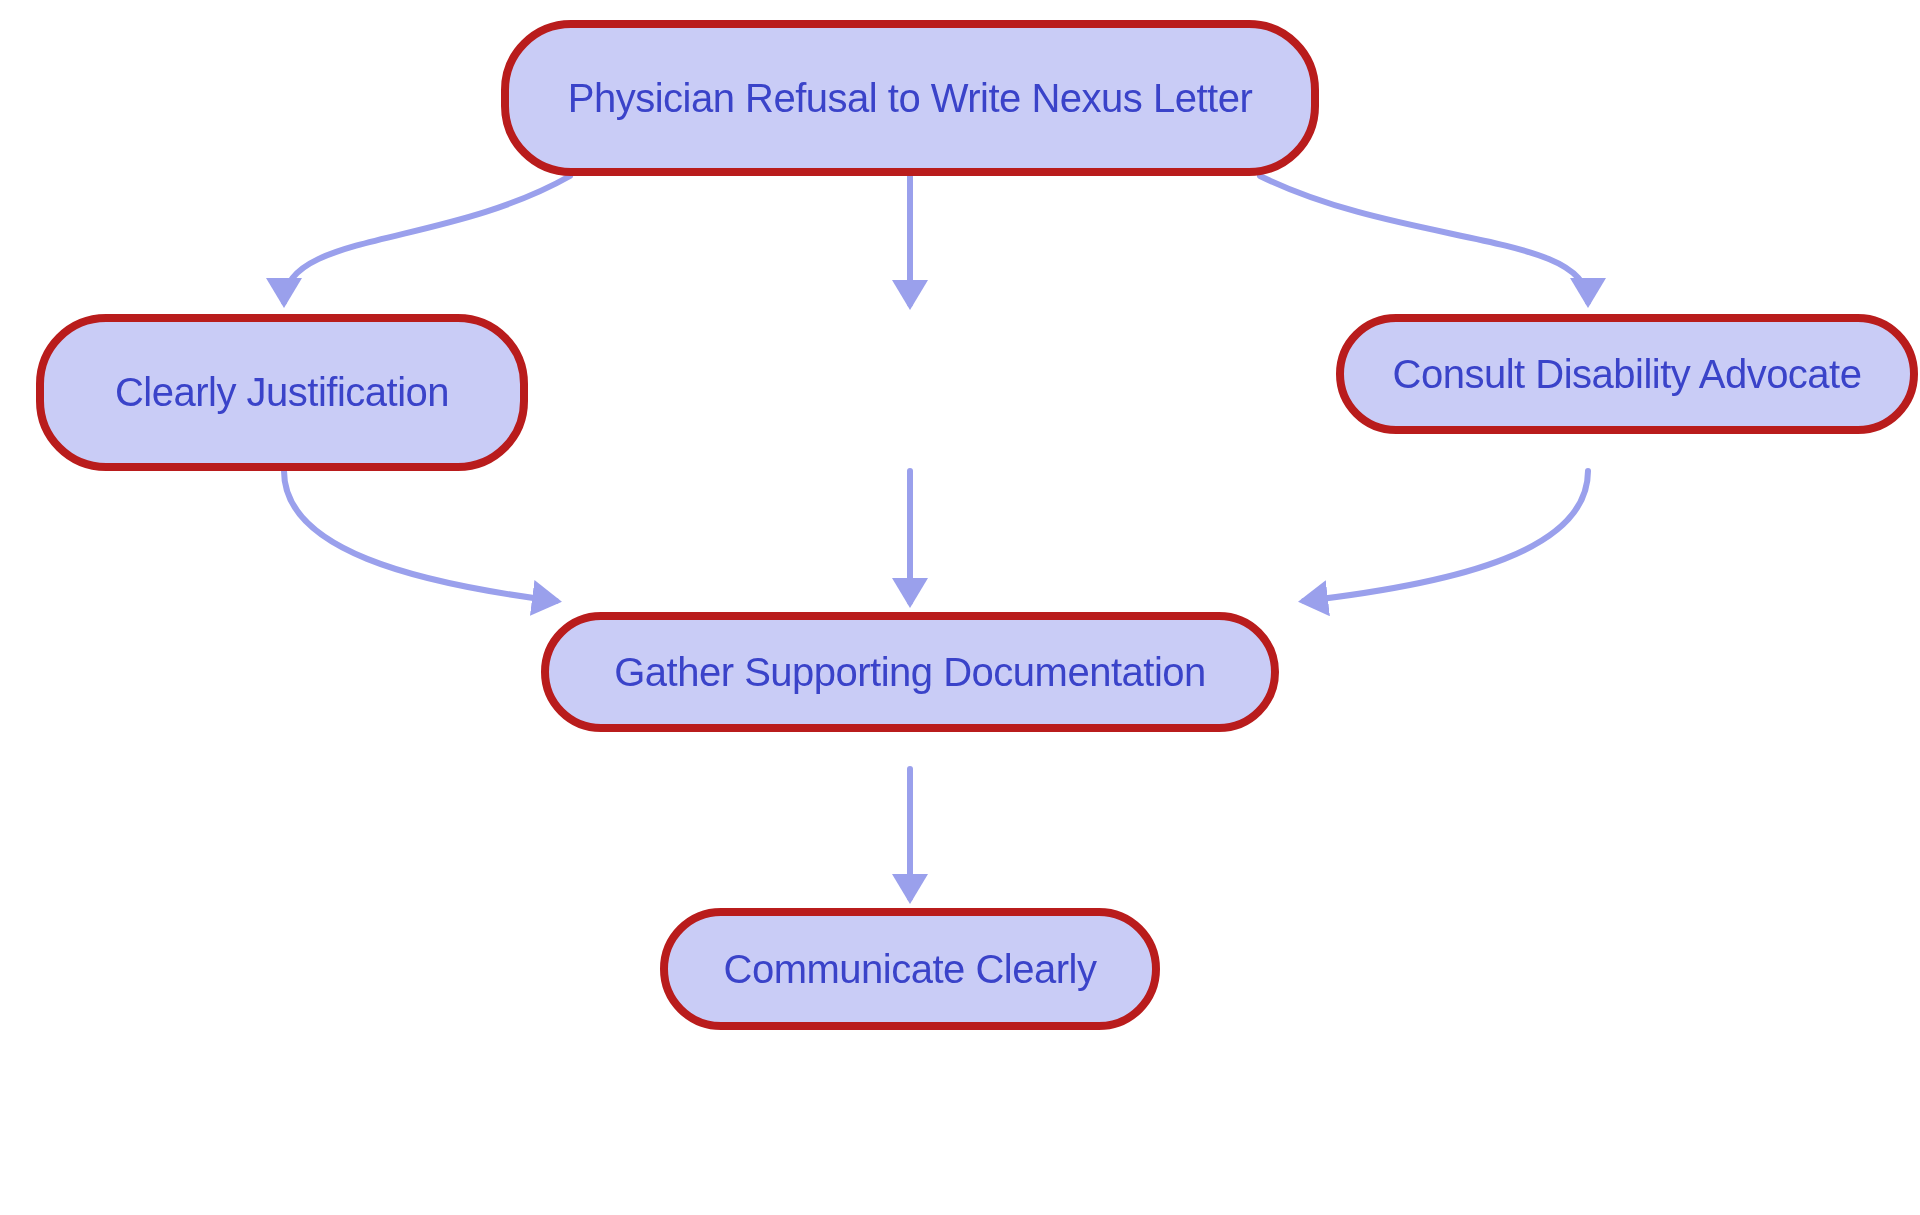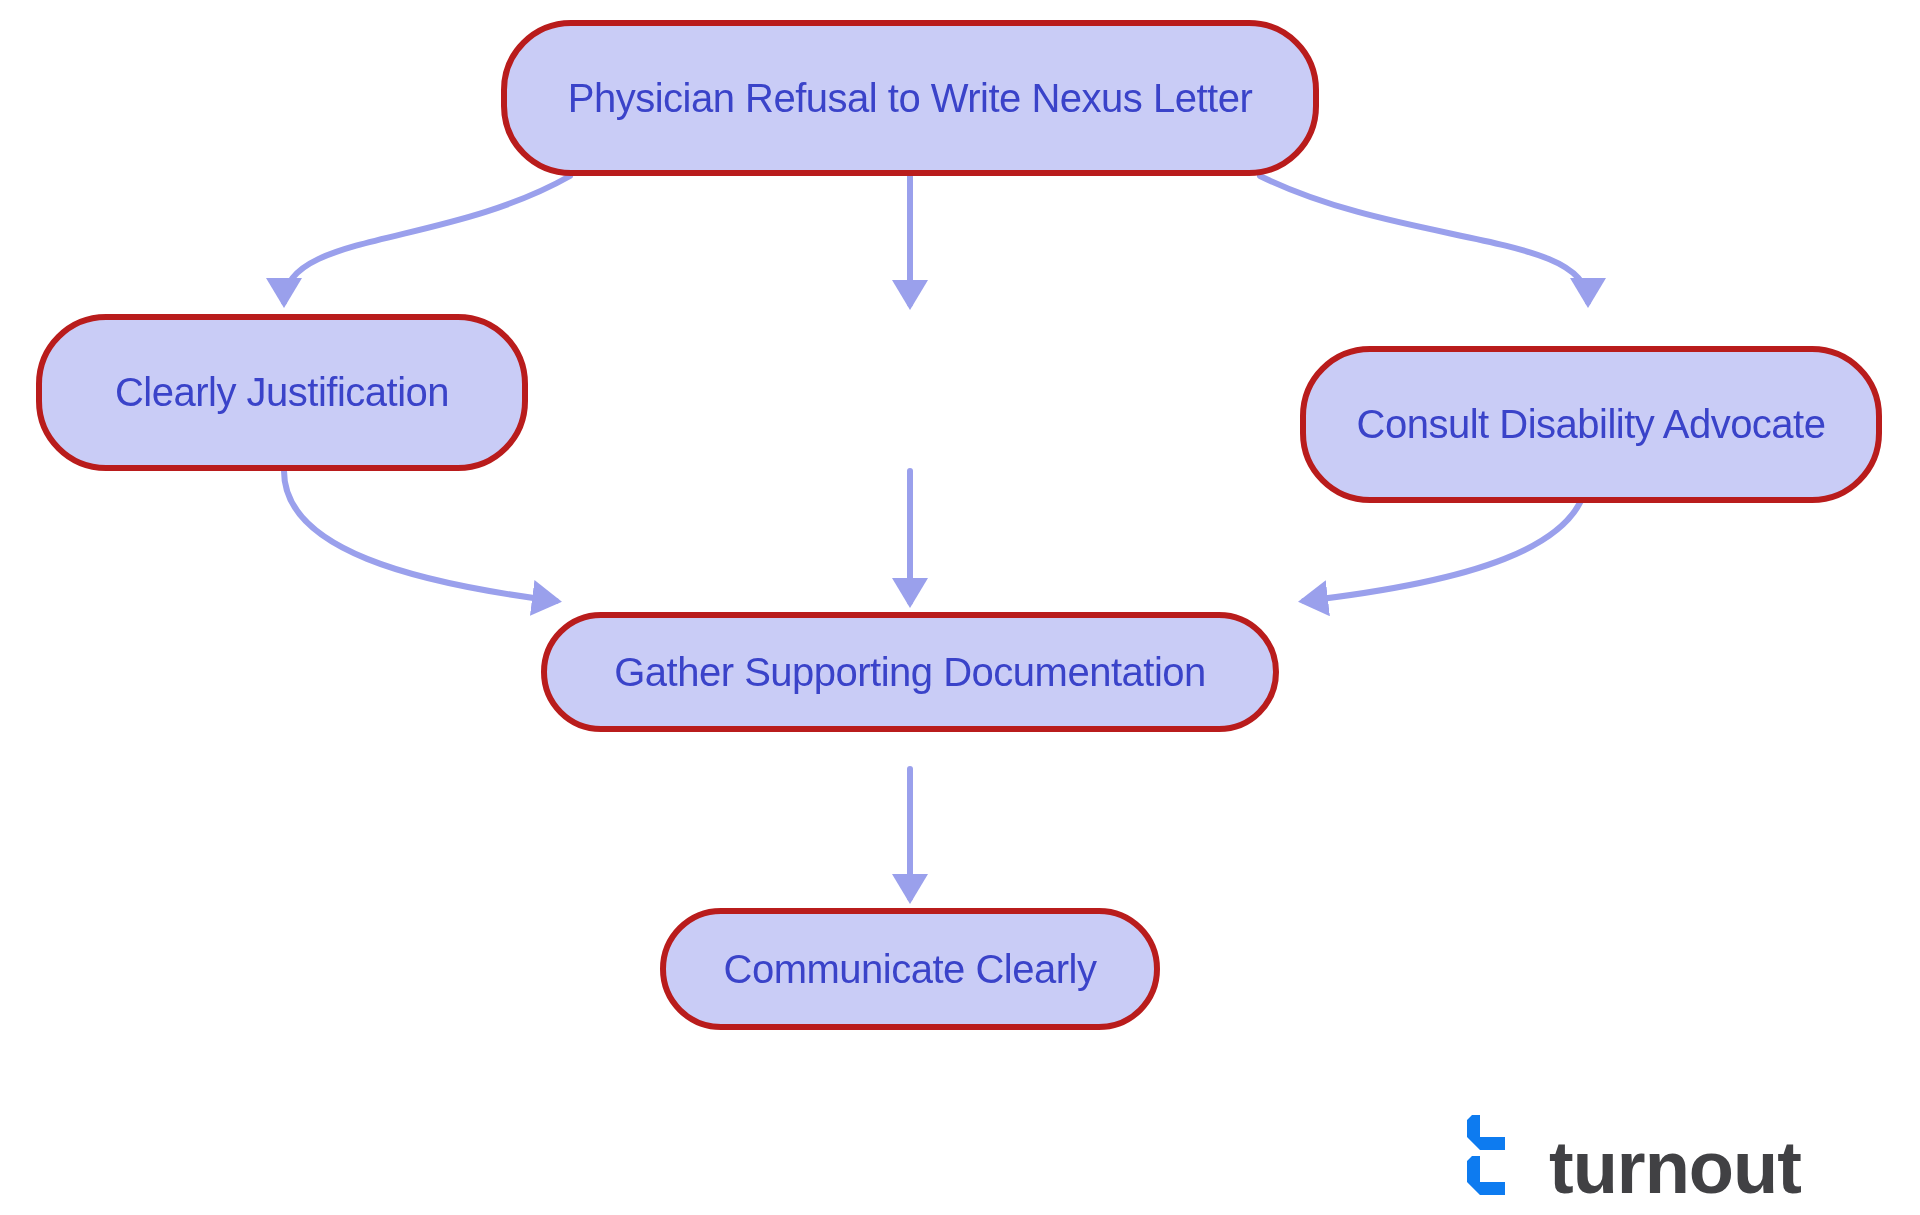--- a/index.html
+++ b/index.html
@@ -26,33 +26,33 @@
     stroke: #9aa0ec;
     stroke-width: 6;
     stroke-linecap: round;
   }
   .node {
     position: absolute;
     display: flex;
     align-items: center;
     justify-content: center;
     background: #c9ccf6;
-    border: 6px solid #b91c1c;
+    border: 8px solid #b91c1c;
     border-radius: 70px;
     box-sizing: border-box;
     color: #3a43c9;
     font-size: 40px;
     letter-spacing: -0.5px;
     white-space: nowrap;
     text-align: center;
   }
   #node-physician   { left: 501px;  top: 20px;  width: 818px; height: 156px; }
   #node-request     { left: 36px;   top: 314px; width: 492px; height: 157px; }
   #node-seek        { left: 665px;  top: 314px; width: 490px; height: 157px; }
-  #node-consult     { left: 1300px; top: 314px; width: 582px; height: 157px; margin-top: 32px; }
+  #node-consult     { left: 1336px; top: 314px; width: 582px; height: 120px; }
   #node-gather      { left: 541px;  top: 612px; width: 738px; height: 120px; }
   #node-communicate { left: 660px;  top: 908px; width: 500px; height: 122px; }
 
   #logo {
     position: absolute;
     left: 1467px;
     top: 1115px;
     display: flex;
     align-items: flex-start;
   }
@@ -99,21 +99,14 @@
 
   <div class="node" id="node-request">Clearly Justification</div>
 
 
   <div class="node" id="node-consult">Consult Disability Advocate</div>
 
   <div class="node" id="node-gather">Gather Supporting Documentation</div>
 
   <div class="node" id="node-communicate">Communicate Clearly</div>
 
-  <div id="logo">
-    <svg id="logo-icon" viewBox="0 0 38 80" xmlns="http://www.w3.org/2000/svg">
-      <path d="M5 0 H13 V22 H38 V35 H13 L0 22 V5 Z"></path>
-      <path d="M5 41 H13 V67 H38 V80 H13 L0 67 V46 Z"></path>
-    </svg>
-    <div id="logo-text">turnout</div>
-  </div>
 
 </div>
 
 </body></html>

